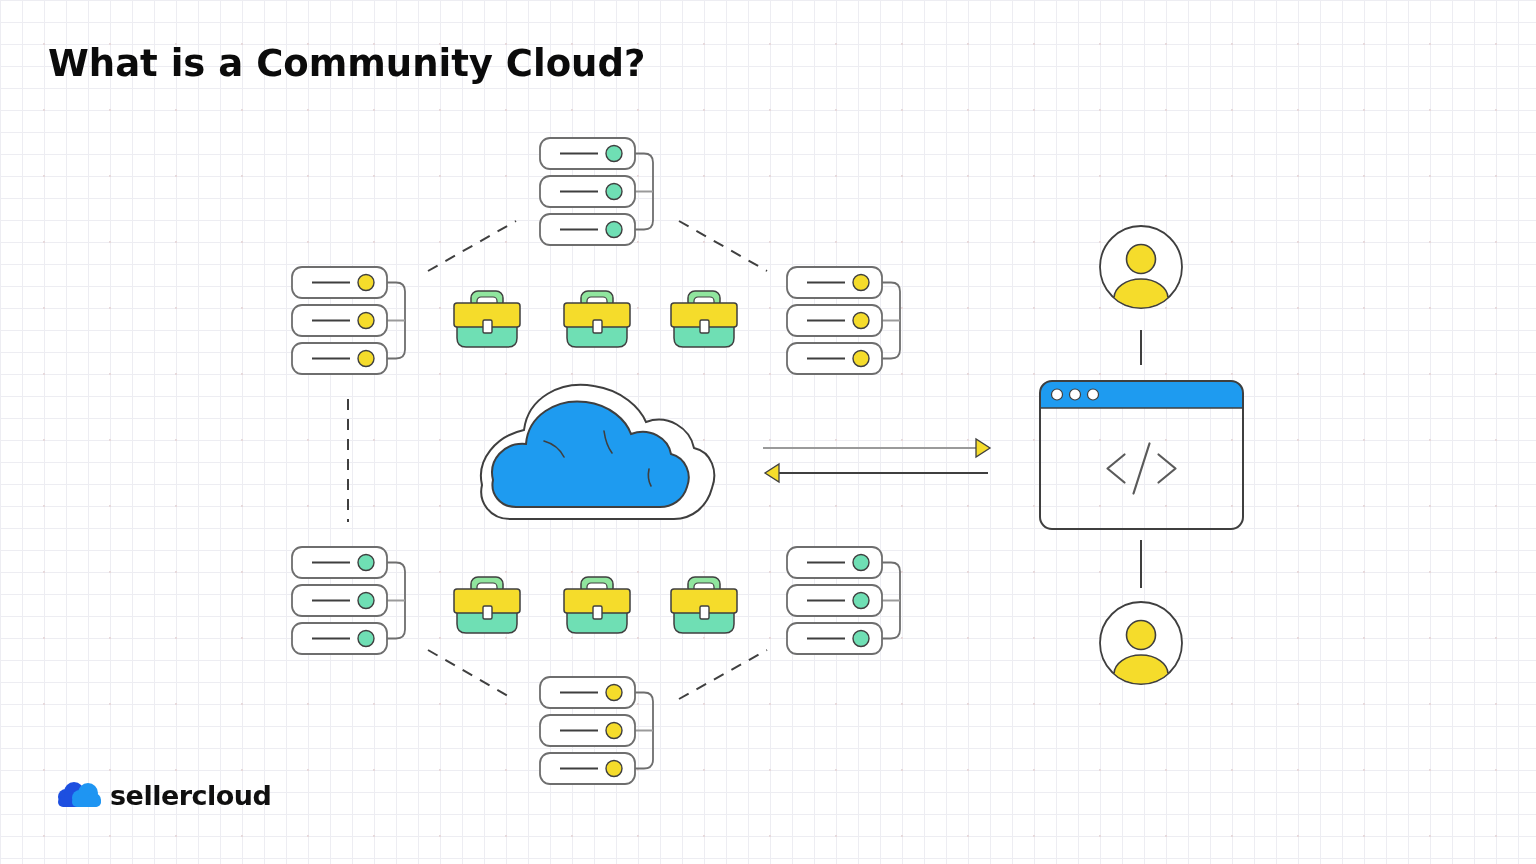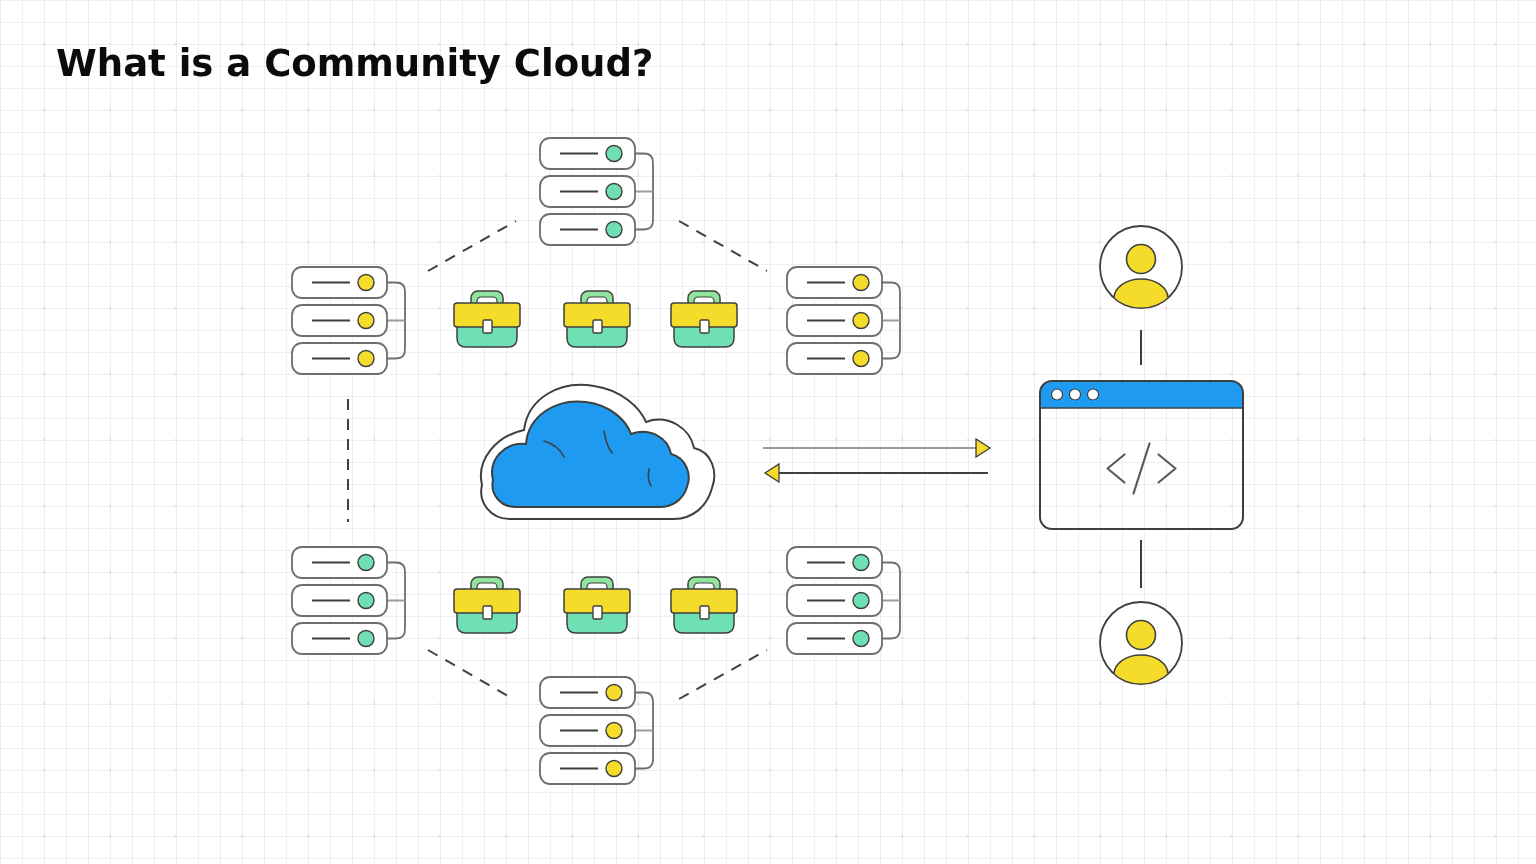--- a/index.html
+++ b/index.html
@@ -9,21 +9,21 @@
     background-image:
       radial-gradient(circle,#e7dadc 1.2px,transparent 1.4px),
       linear-gradient(#ededf2 1px,transparent 1px),
       linear-gradient(90deg,#ededf2 1px,transparent 1px);
     background-size:66px 66px,22px 22px,22px 22px;
     background-position:11px 11px,0 0,0 0;
     font-family:"DejaVu Sans","Liberation Sans",sans-serif;
   }
   .title{
     position:absolute;left:48px;top:42px;
-    font-size:37px;font-weight:800;color:#0b0b0b;letter-spacing:0px;margin-left:8px;
+    font-size:37px;font-weight:800;color:#0b0b0b;letter-spacing:0px;
   }
   #diagram{position:absolute;left:0;top:0;}
   .footer-logo{
     position:absolute;left:55px;top:779px;
     display:flex;align-items:center;gap:9px;
   }
   .brand-text{
     font-size:27px;font-weight:800;color:#101010;letter-spacing:-0.5px;
   }
 </style>
@@ -206,13 +206,29 @@
       </g>
       <g>
         <circle cx="1141" cy="643" r="41" fill="#FFFFFF" stroke="#3F3F3F" stroke-width="1.8"></circle>
         <g clip-path="url(#avclip1)">
           <circle cx="1141" cy="635" r="14.5" fill="#F5DC2B" stroke="#3F3F3F" stroke-width="1.6"></circle>
           <ellipse cx="1141" cy="674" rx="27" ry="19" fill="#F5DC2B" stroke="#3F3F3F" stroke-width="1.6"></ellipse>
         </g>
       </g>
     </svg>
 
+  <div class="footer-logo">
+    <svg width="46" height="33" viewBox="0 0 46 33">
+      <g fill="#1D4FE0">
+        <circle cx="11" cy="18" r="8"></circle>
+        <circle cx="19" cy="13" r="10"></circle>
+        <rect x="3" y="18" width="25" height="10" rx="5"></rect>
+      </g>
+      <g fill="#1E95F2">
+        <circle cx="25" cy="19" r="8"></circle>
+        <circle cx="33" cy="14" r="10"></circle>
+        <circle cx="39" cy="21" r="7"></circle>
+        <rect x="17" y="18" width="29" height="10" rx="5"></rect>
+      </g>
+    </svg>
+    <span class="brand-text">sellercloud</span>
+  </div>
 </div>
 
 </body></html>

